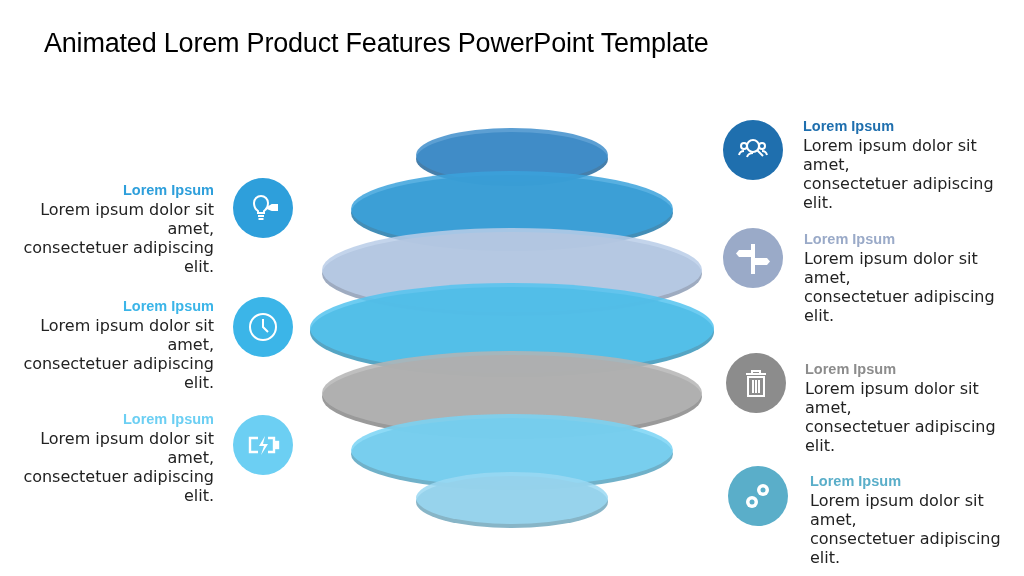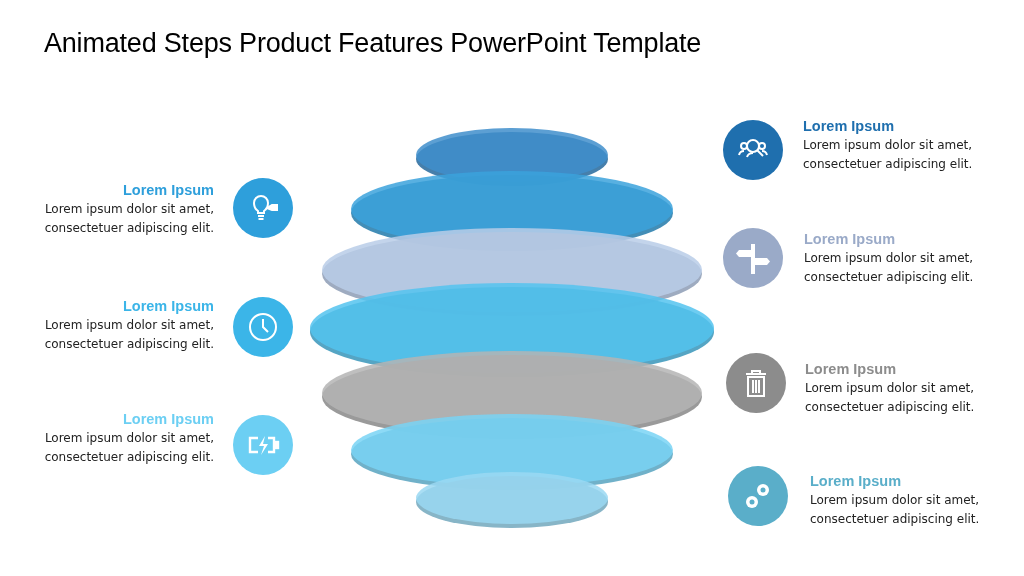--- a/index.html
+++ b/index.html
@@ -1,29 +1,29 @@
 <!DOCTYPE html>
 <html><head>
 <meta charset="utf-8">
 <style>
   html, body { margin:0; padding:0; background:#ffffff; }
   body { width:1024px; height:576px; position:relative; overflow:hidden; font-family:"Liberation Sans", sans-serif; }
   .title { position:absolute; left:44px; top:28px; font-size:27px; color:#000; letter-spacing:-0.2px; }
   .disc-wrap { position:absolute; left:0; top:0; width:1024px; height:576px; }
   .item { position:absolute; }
   .item .head { font-family:Liberation Sans, sans-serif; font-weight:bold; font-size:14.5px; }
-  .item .body { font-family:"DejaVu Sans", sans-serif; font-size:12px; color:#222; line-height:19px; margin-top:2px; }
+  .item .body { font-family:"DejaVu Sans", sans-serif; font-size:16px; color:#222; line-height:19px; margin-top:2px; }
   .left .head, .left .body { text-align:right; }
   .icon-circle { position:absolute; width:60px; height:60px; border-radius:50%; display:flex; align-items:center; justify-content:center; }
   .icon-circle svg { width:34px; height:34px; }
 </style>
 </head>
 <body>
 
-<div class="title">Animated Steps Product Features PowerPoint Template</div>
+<div class="title">Animated Lorem Product Features PowerPoint Template</div>
 
 <svg class="disc-wrap" viewBox="0 0 1024 576">
   <g id="discs">
       <ellipse cx="512" cy="159" rx="96" ry="27" fill="#3F8ECB" opacity="0.9" filter="brightness(0.8)"></ellipse>
       <ellipse cx="512" cy="155" rx="96" ry="27" fill="#3F8ECB" opacity="0.85"></ellipse>
       <ellipse cx="512" cy="213" rx="161" ry="38" fill="#3BA2DC" opacity="0.9" filter="brightness(0.8)"></ellipse>
       <ellipse cx="512" cy="209" rx="161" ry="38" fill="#3BA2DC" opacity="0.85"></ellipse>
       <ellipse cx="512" cy="274" rx="190" ry="42" fill="#B9CCE8" opacity="0.9" filter="brightness(0.8)"></ellipse>
       <ellipse cx="512" cy="270" rx="190" ry="42" fill="#B9CCE8" opacity="0.85"></ellipse>
       <ellipse cx="512" cy="332" rx="202" ry="45" fill="#54C3EE" opacity="0.9" filter="brightness(0.8)"></ellipse>

